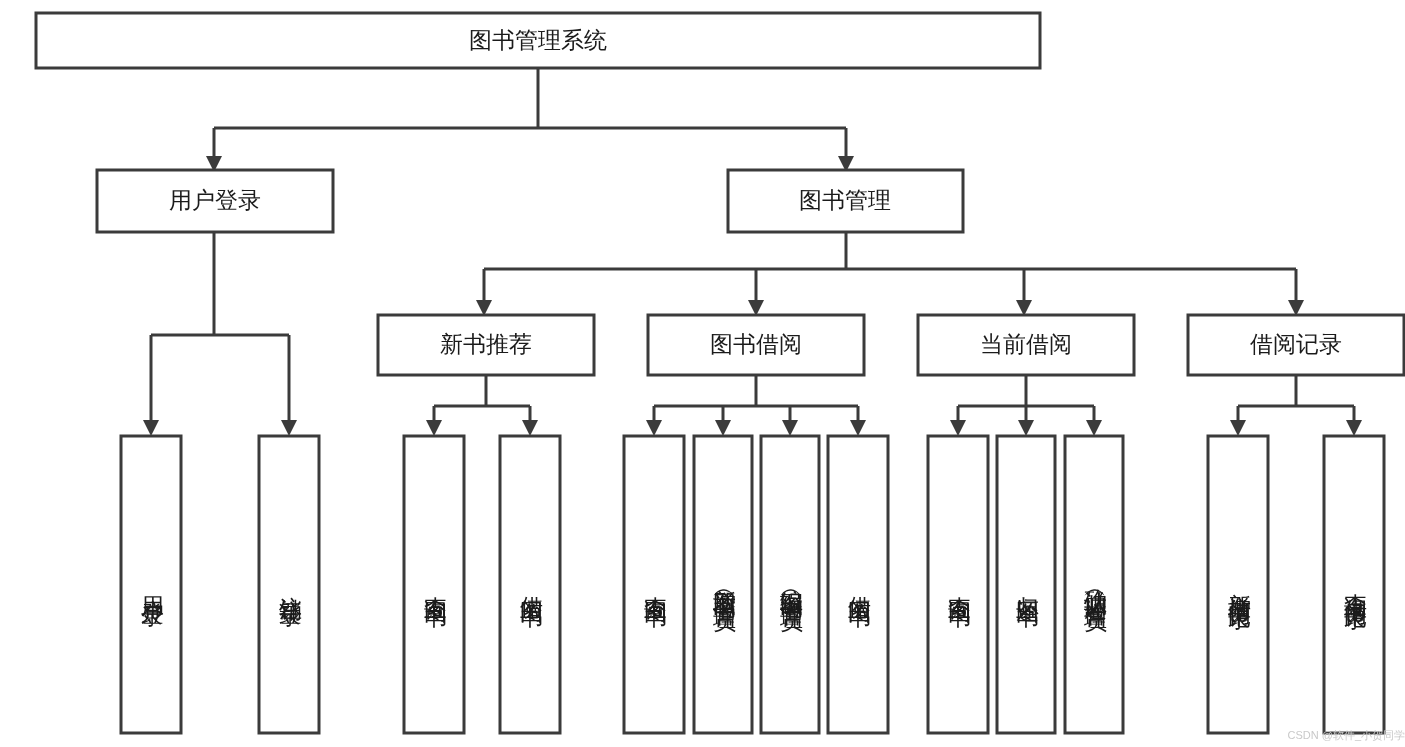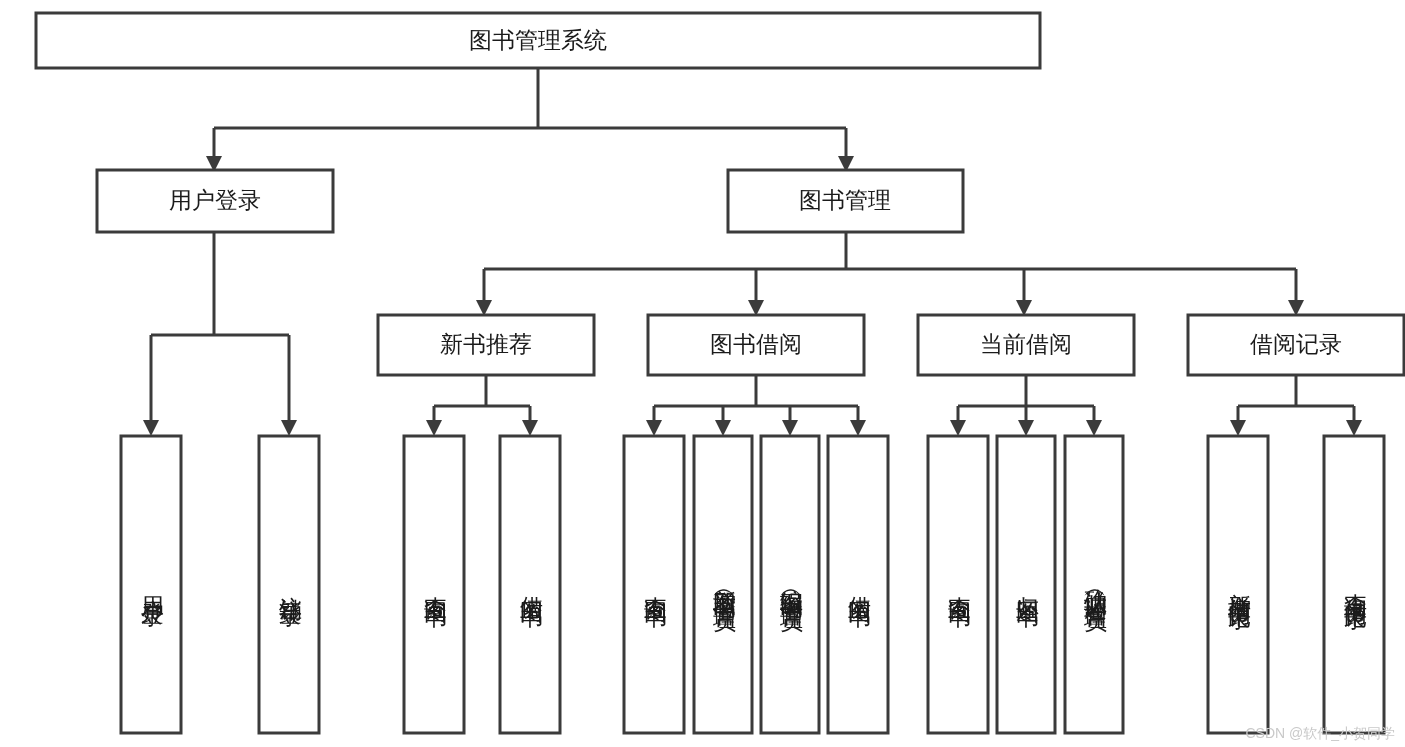--- a/index.html
+++ b/index.html
@@ -49,23 +49,23 @@
     font-size: 23px;
     font-family: "Liberation Sans", "DejaVu Sans", sans-serif;
     text-anchor: middle;
     dominant-baseline: middle;
     writing-mode: vertical-rl;
     text-orientation: upright;
     letter-spacing: 3px;
   }
   .watermark {
     position: absolute;
-    right: 26px;
+    right: 16px;
     bottom: 4px;
-    font-size: 14px;
+    font-size: 11px;
     color: #c9c9c9;
     font-family: "Liberation Sans", "DejaVu Sans", sans-serif;
     white-space: nowrap;
     user-select: none;
     pointer-events: none;
   }
 </style>
 </head>
 <body>
 

